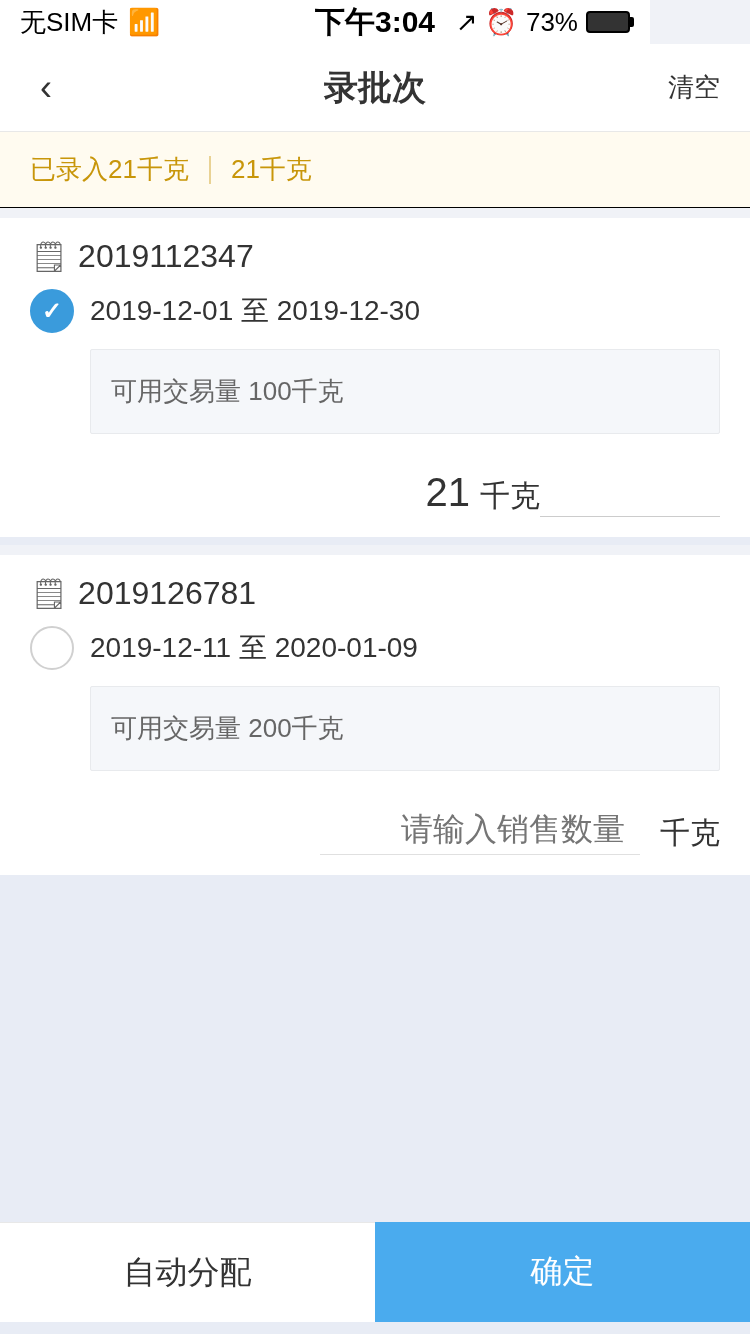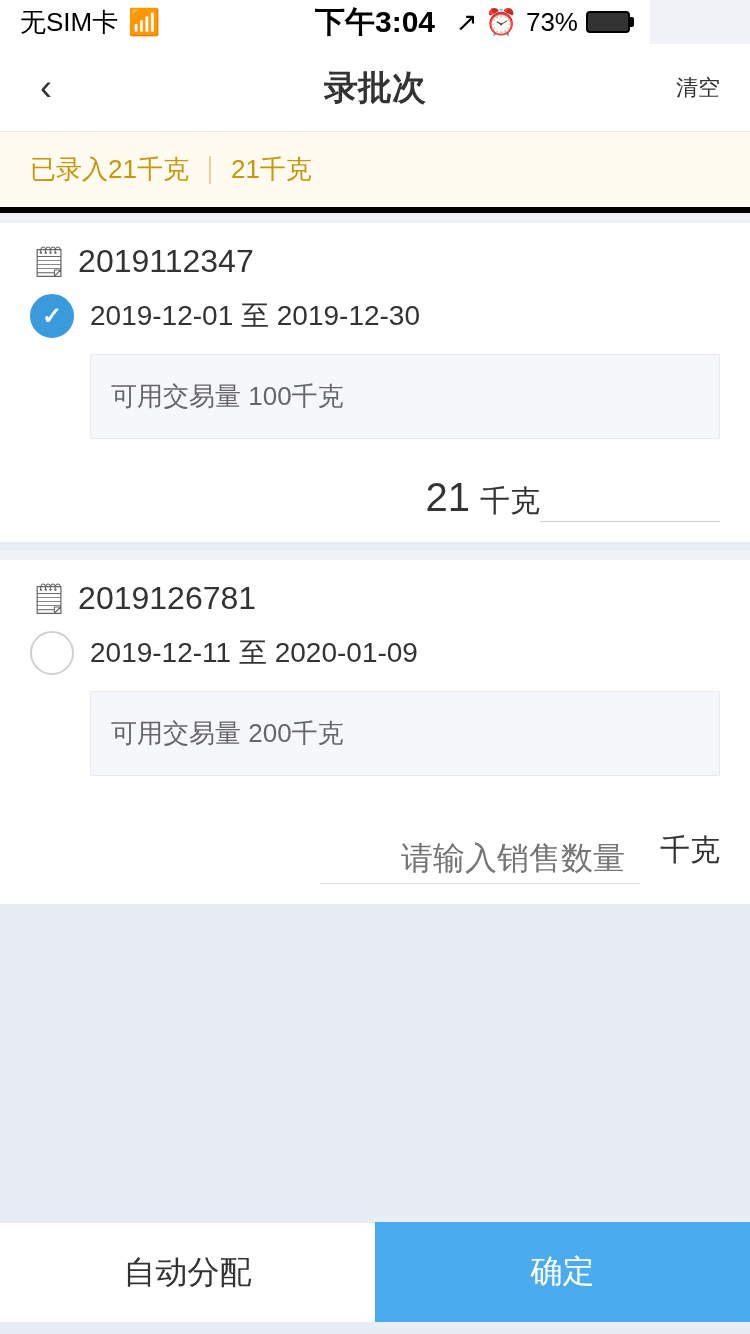--- a/index.html
+++ b/index.html
@@ -86,34 +86,34 @@
     }
     .nav-title {
       font-size: 34px;
       font-weight: 600;
       color: #333;
       position: absolute;
       left: 50%;
       transform: translateX(-50%);
     }
     .nav-clear {
-      font-size: 22px;
+      font-size: 26px;
       color: #333;
       cursor: pointer;
     }
 
     
     .info-bar {
       width: 750px;
       background: #fffbf0;
       padding: 20px 30px;
       display: flex;
       align-items: center;
       gap: 20px;
-      border-bottom: 6px solid #000000;
+      border-bottom: 1px solid #000000;
     }
     .info-label {
       font-size: 26px;
       color: #c8960a;
     }
     .info-divider {
       width: 2px;
       height: 28px;
       background: #c8960a;
       opacity: 0.4;
@@ -212,21 +212,20 @@
       justify-content: flex-end;
       padding: 20px 30px 20px;
       gap: 10px;
       border-bottom: 8px solid #e8ecf5;
       position: relative;
     }
     .input-field-wrap {
       display: flex;
       flex-direction: column;
       align-items: flex-end;
-      margin-top: 24px;
     }
     .qty-input {
       border: none;
       outline: none;
       font-size: 32px;
       color: #ccc;
       text-align: right;
       background: transparent;
       width: 300px;
     }

